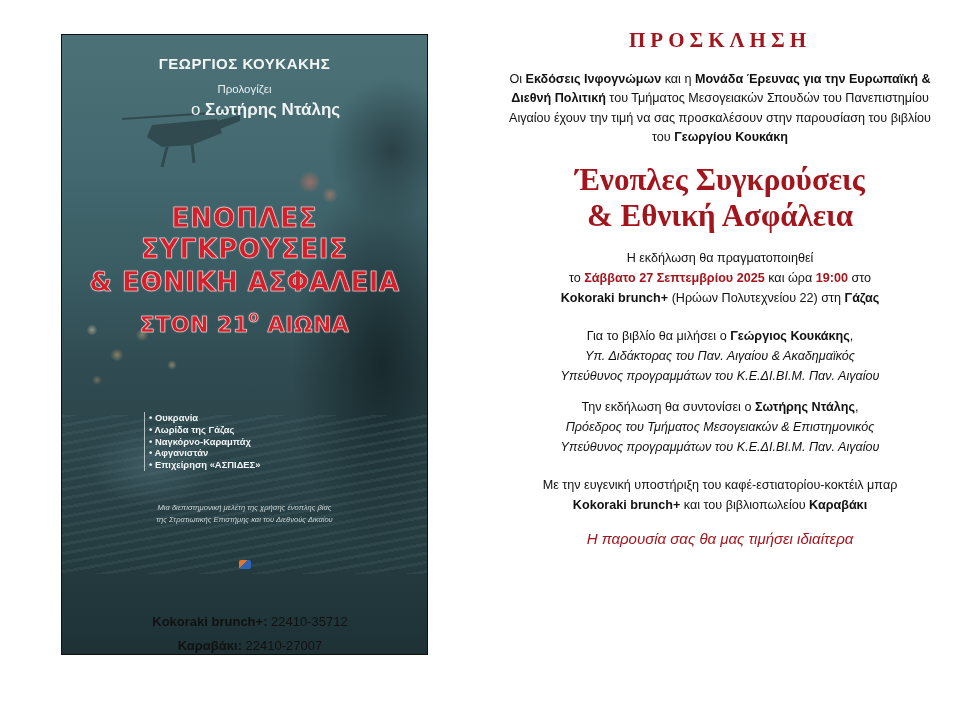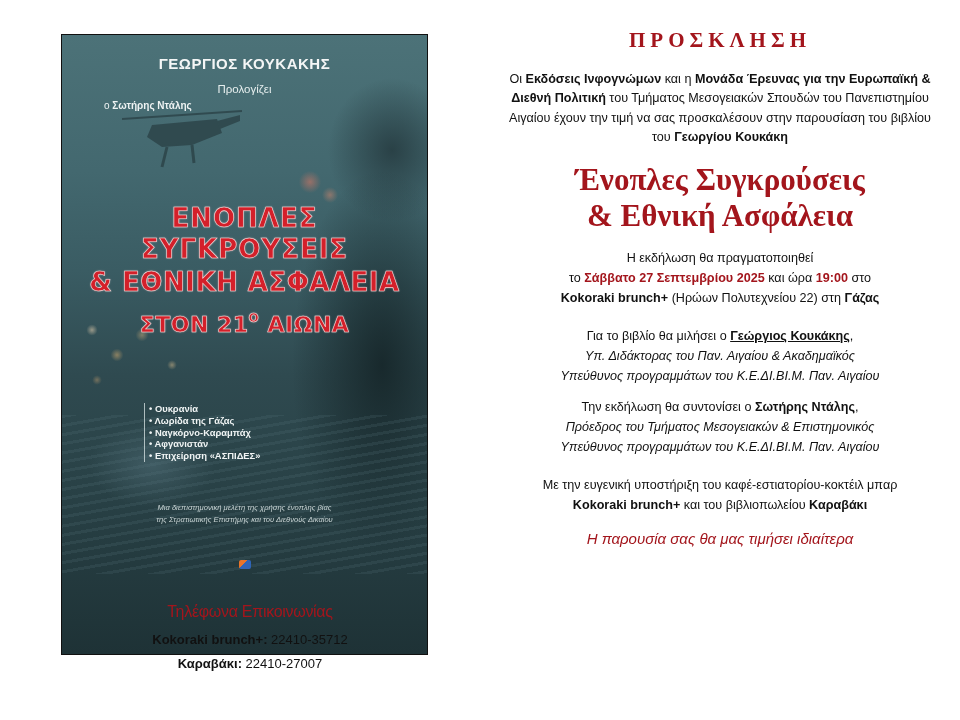--- a/index.html
+++ b/index.html
@@ -34,38 +34,38 @@
   }
   .cover-author {
     position: absolute; left: 0; width: 100%; top: 20px; text-align: center;
     color: #f4f6f6; font-weight: bold; font-size: 15px; letter-spacing: 0.5px;
   }
   .cover-prologue-label {
     position: absolute; left: 0; width: 100%; top: 48px; text-align: center;
     color: #e6eeee; font-size: 11.5px;
   }
   .cover-prologue-name {
-    position: absolute; left: 0; width: 100%; top: 65px; text-align: left;
-    color: #eef3f3; font-size: 10px; padding-left: 42px;
+    position: absolute; left: 0; width: 100%; top: 65px; text-align: center;
+    color: #eef3f3; font-size: 17px; padding-left: 42px;
   }
   .cover-prologue-name b { font-weight: bold; }
   .cover-title {
     position: absolute; left: 0; width: 100%; text-align: center;
     font-weight: bold; color: #d4202a; font-family: "DejaVu Sans", sans-serif;
     -webkit-text-stroke: 0.6px #f1d6d6;
     text-shadow: 0 0 2px rgba(255,230,230,0.7);
   }
   .ct1 { top: 168px; font-size: 26px; letter-spacing: 1px; }
   .ct2 { top: 199px; font-size: 26px; letter-spacing: 1px; }
   .ct3 { top: 232px; font-size: 26px; letter-spacing: 0.5px; }
   .ct4 { top: 276px; font-size: 22px; letter-spacing: 0.5px; }
   .ct4 sup { font-size: 12px; vertical-align: 10px; }
 
   .cover-list {
-    position: absolute; left: 82px; top: 368px;
+    position: absolute; left: 82px; top: 377px;
     border-left: 1px solid rgba(230,240,240,0.7);
     padding-left: 4px; list-style: none;
   }
   .cover-list li {
     color: #f0f4f4; font-weight: bold; font-size: 9.4px; line-height: 11.8px;
   }
   .cover-blurb {
     position: absolute; left: 0; width: 100%; top: 467px; text-align: center;
     color: #c9d4d4; font-style: italic; font-size: 7.6px; line-height: 11.5px;
   }
@@ -97,21 +97,21 @@
   .intro b { font-weight: bold; }
   .book-title {
     margin-top: 14px; font-family: "Liberation Serif", serif; color: #a3151c;
     font-weight: bold; font-size: 31px; line-height: 36px;
   }
   .book-title sup { font-size: 16px; vertical-align: 12px; }
   .event { margin-top: 14px; font-size: 12.6px; line-height: 20px; color: #111; }
   .event .red { color: #a3151c; font-weight: bold; }
   .event b { font-weight: bold; }
   .speaker { margin-top: 18px; font-size: 12.6px; line-height: 20px; color: #111; }
-  .speaker b { font-weight: bold; text-decoration: underline; }
+  .speaker b { font-weight: bold; }
   .speaker i { font-style: italic; }
   .moderator { margin-top: 11px; font-size: 12.6px; line-height: 20px; color: #111; }
   .moderator b { font-weight: bold; }
   .moderator i { font-style: italic; }
   .support { margin-top: 18px; font-size: 12.6px; line-height: 20px; color: #111; }
   .support b { font-weight: bold; }
   .closing {
     margin-top: 15px; font-size: 15px; font-style: italic; color: #a3151c;
   }
 </style>
@@ -153,21 +153,20 @@
     <div>της Στρατιωτικής Επιστήμης και του Διεθνούς Δικαίου</div>
   </div>
 
   <div class="publisher">
     <span class="publisher-logo"></span>
     
   </div>
 </div>
 
 <div class="contacts">
-  <div class="contacts-title">Τηλέφωνα Επικοινωνίας</div>
   <div class="contact-line">
     <b>Kokoraki brunch+:</b><span> 22410-35712</span>
   </div>
   <div class="contact-line">
     <b>Καραβάκι:</b><span> 22410-27007</span>
   </div>
 </div>
 
 <div class="invite">
   <div class="invite-heading">ΠΡΟΣΚΛΗΣΗ</div>

